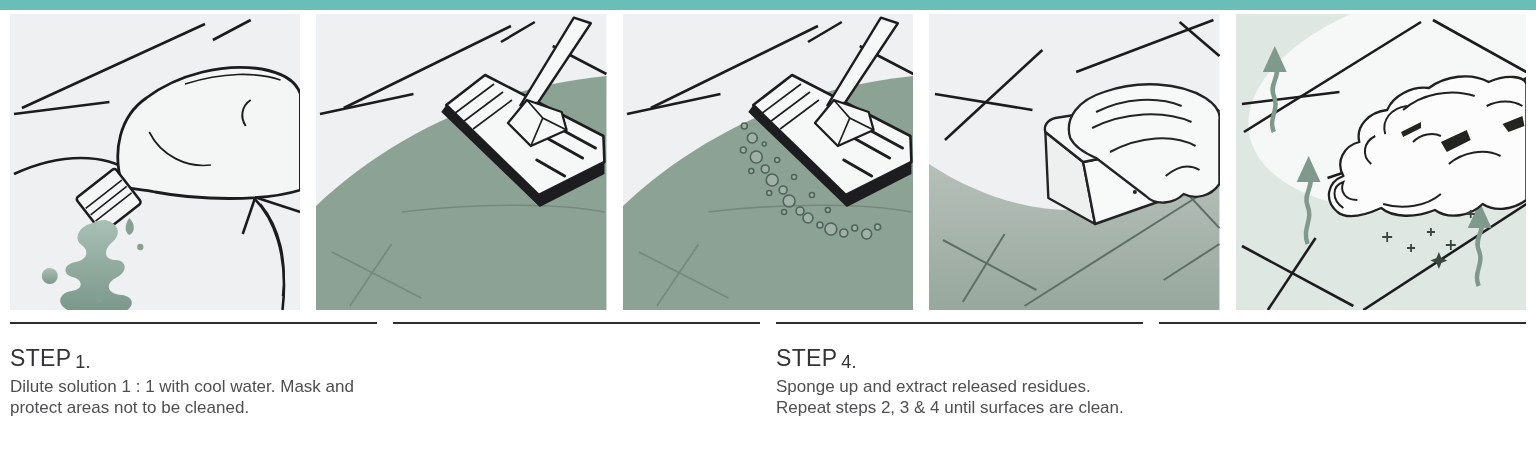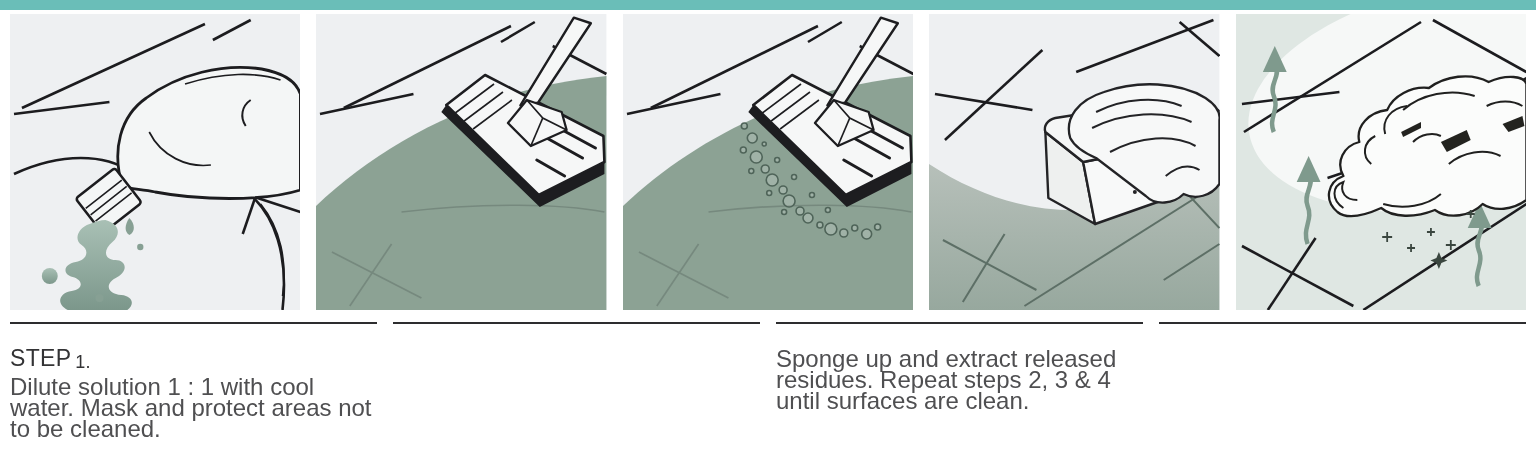--- a/index.html
+++ b/index.html
@@ -21,21 +21,21 @@
   }
   .step-heading{
     font-size:23px;color:#333335;letter-spacing:.3px;line-height:26px;
     white-space:nowrap;
   }
   .step-number{
     font-size:18px;display:inline-block;transform:translateY(2px);
     margin-left:4px;
   }
   .step-body{
-    margin-top:3px;font-size:24px;line-height:21px;color:#4f4f51;
+    margin-top:3px;font-size:17px;line-height:21px;color:#4f4f51;
     padding-right:4px;
   }
 </style>
 </head>
 <body>
 
 <div class="accent-bar"></div>
 
 <div class="row panels">
 
@@ -265,18 +265,19 @@
   <div class="caption">
     <div class="step-heading"><span>STEP</span><span class="step-number">1.</span></div>
     <div class="step-body">Dilute solution 1 : 1 with cool water. Mask and protect areas not to be cleaned.</div>
   </div>
 
   <div class="caption">
   </div>
 
 
   <div class="caption">
+    <div class="step-heading"><span>STEP</span><span class="step-number">4.</span></div>
     <div class="step-body">Sponge up and extract released residues. Repeat steps 2, 3 &amp; 4 until surfaces are clean.</div>
   </div>
 
   <div class="caption">
   </div>
 </div>
 
 </body></html>

